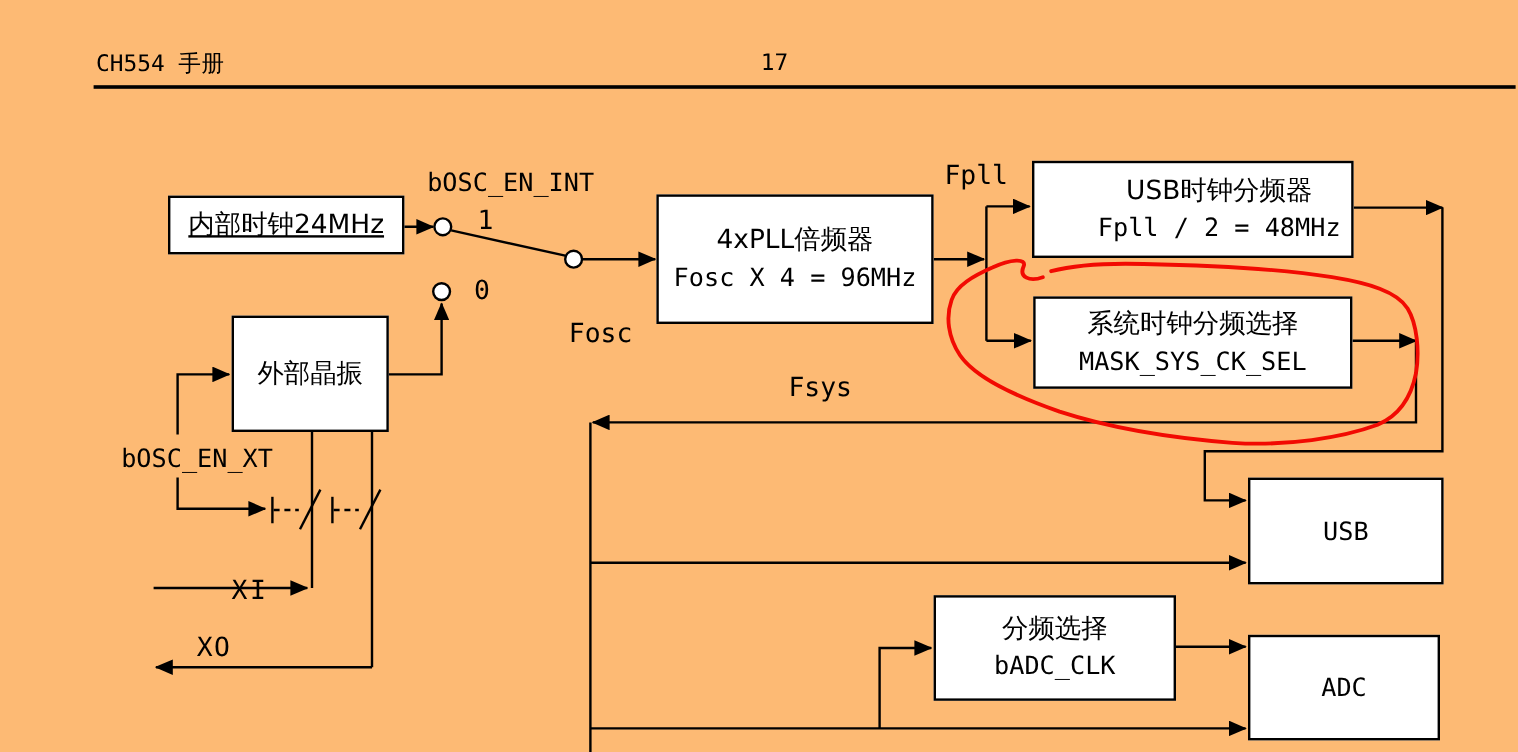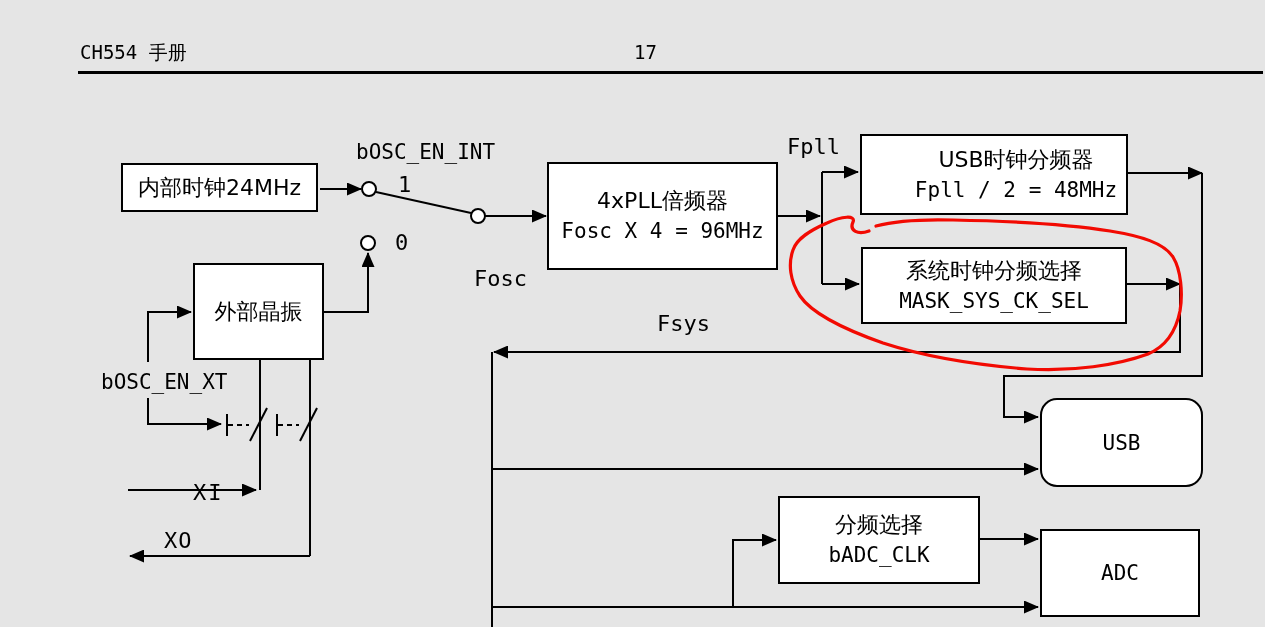--- a/index.html
+++ b/index.html
@@ -1,16 +1,16 @@
 <!DOCTYPE html>
 <html><head>
 <meta charset="utf-8">
 <style>
   html,body{margin:0;padding:0;background:#ffffff;}
-  #page{position:relative;width:1265px;height:627px;background:#e5e5e5;overflow:hidden;
+  #page{position:relative;width:1265px;height:627px;background:#fdba74;overflow:hidden;
         font-family:"DejaVu Sans","Liberation Sans",sans-serif;color:#000;}
   .lyr{position:absolute;left:0;top:0;width:1265px;height:627px;pointer-events:none;}
   #black-lines{z-index:1;}
   #red-layer{z-index:4;}
   .box{position:absolute;box-sizing:border-box;border:2px solid #000;background:#fff;
        display:flex;flex-direction:column;align-items:center;justify-content:center;
        text-align:center;z-index:2;font-size:22px;line-height:30px;white-space:nowrap;}
   .box .latin{font-family:"DejaVu Sans Mono","Liberation Mono",monospace;font-size:21px;}
   .lbl{position:absolute;z-index:3;white-space:nowrap;
        font-family:"DejaVu Sans Mono","Liberation Mono",monospace;font-size:21px;}
@@ -81,21 +81,21 @@
       <line x1="250" y1="441" x2="267" y2="408"></line>
       <line x1="277" y1="414" x2="277" y2="436"></line>
       <line x1="278" y1="425" x2="299" y2="425" stroke-dasharray="5 4"></line>
       <line x1="300" y1="441" x2="317" y2="408"></line>
 
       <line x1="128" y1="490" x2="256" y2="490" marker-end="url(#ah)"></line>
       <line x1="310" y1="556" x2="130" y2="556" marker-end="url(#ah)"></line>
     </g>
   </svg>
 
-  <div class="box" style="left:121px;top:163px;width:197px;height:49px;">
+  <div class="box" style="left:140px;top:163px;width:197px;height:49px;text-decoration:underline;">
     <span>内部时钟24MHz</span>
   </div>
 
   <div class="box" style="left:547px;top:162px;width:231px;height:108px;">
     <span>4xPLL倍频器</span>
     <span class="latin">Fosc X 4 = 96MHz</span>
   </div>
 
   <div class="box" style="left:860px;top:134px;width:268px;height:81px;padding-left:44px;">
     <span>USB时钟分频器</span>
@@ -109,21 +109,21 @@
 
   <div class="box" style="left:193px;top:263px;width:131px;height:97px;">
     <span>外部晶振</span>
   </div>
 
   <div class="box" style="left:778px;top:496px;width:202px;height:88px;">
     <span>分频选择</span>
     <span class="latin">bADC_CLK</span>
   </div>
 
-  <div class="box" style="left:1040px;top:398px;width:163px;height:89px;border-radius:17px;">
+  <div class="box" style="left:1040px;top:398px;width:163px;height:89px;">
     <span class="latin">USB</span>
   </div>
 
   <div class="box" style="left:1040px;top:529px;width:160px;height:88px;">
     <span class="latin">ADC</span>
   </div>
 
   <div class="lbl" style="left:356px;top:140px;">bOSC_EN_INT</div>
   <div class="lbl" style="left:398px;top:172px;font-size:22px;">1</div>
   <div class="lbl" style="left:395px;top:230px;font-size:22px;">0</div>

